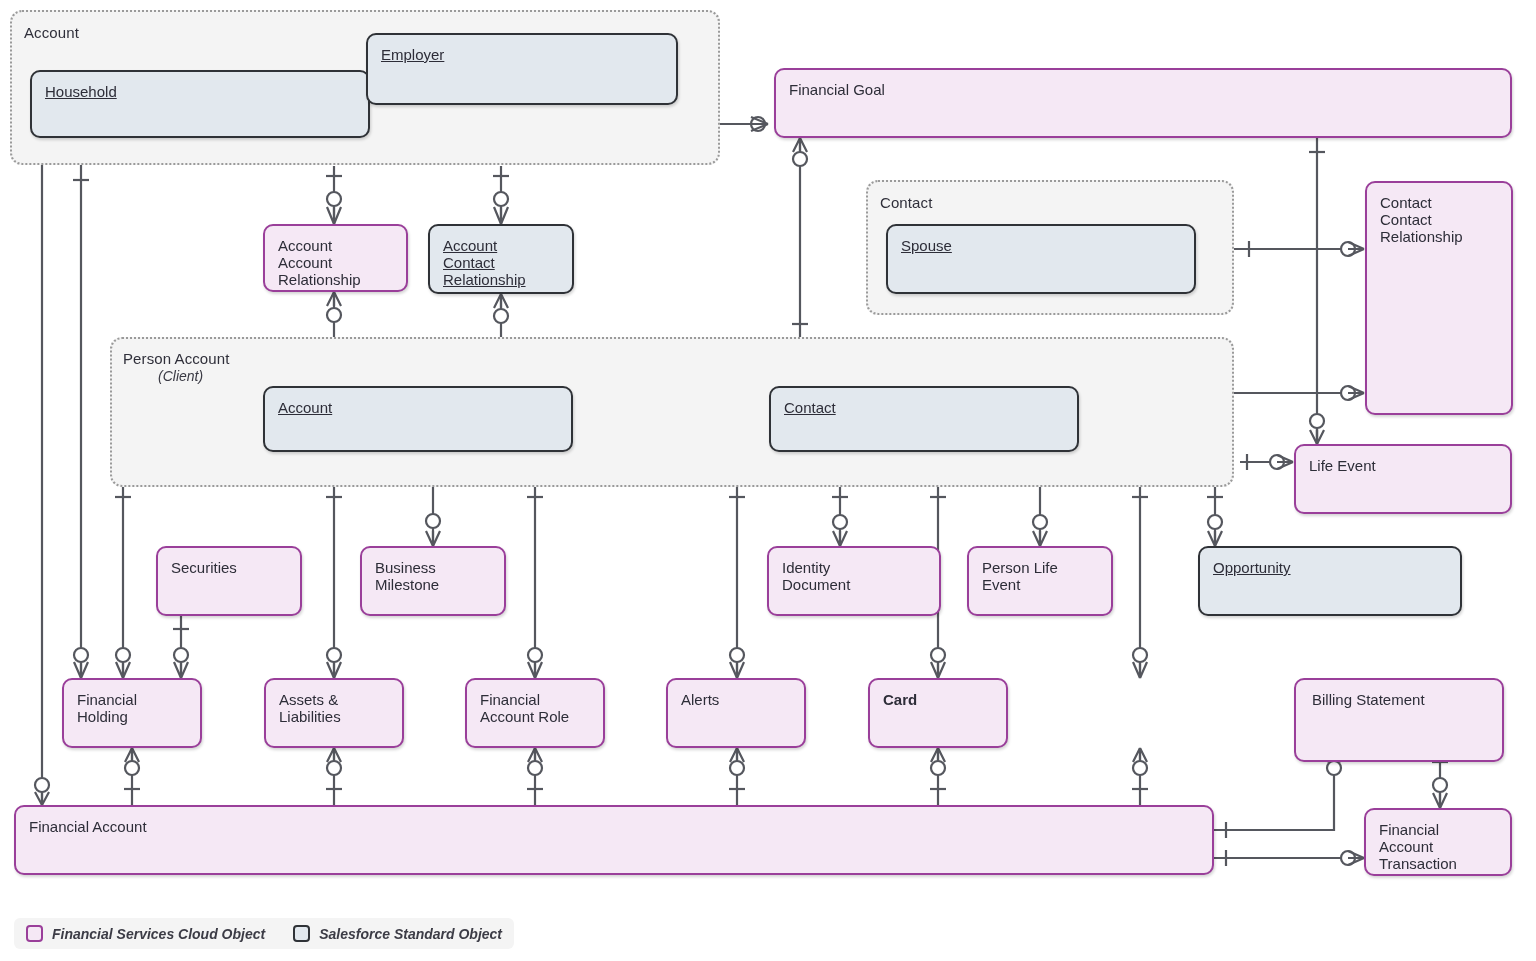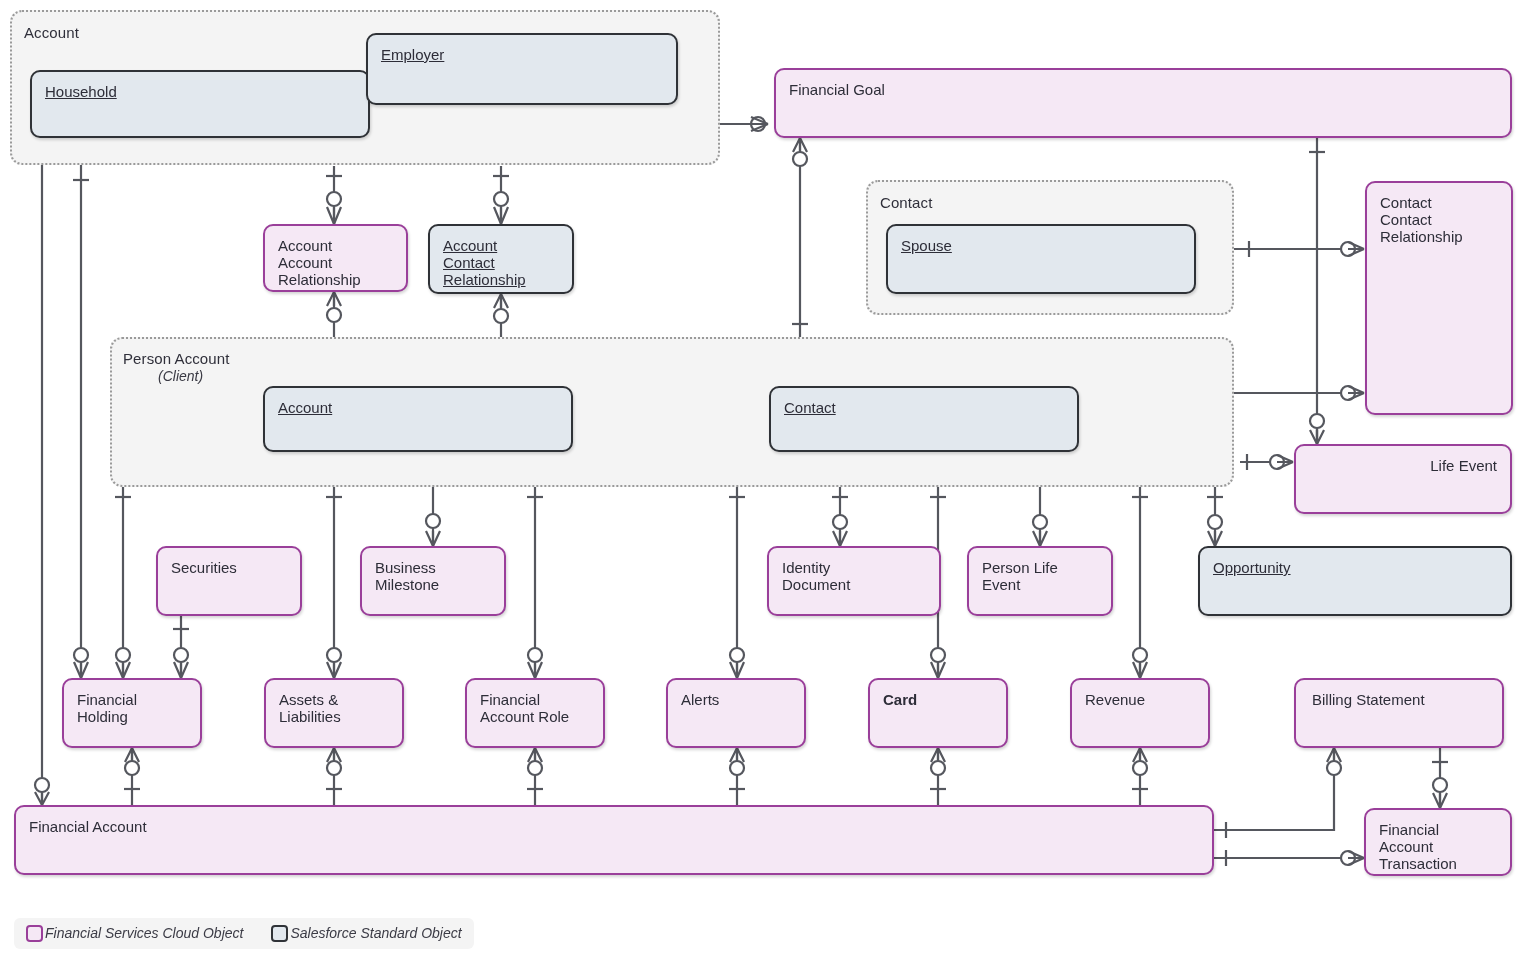--- a/index.html
+++ b/index.html
@@ -63,21 +63,21 @@
     padding:7px 12px;
     font-size:14px;
     font-style:italic;
     color:#3c3c46;
   }
   .legend .sw{
     width:17px;height:17px;border-radius:4px;display:inline-block;box-sizing:border-box;
   }
   .legend .sw.fsc{background:#f5e8f5;border:2px solid #9a3f9a;}
   .legend .sw.std{background:#e2e8ee;border:2px solid #2f3237;}
-  .legend .li{display:flex;align-items:flex-start;gap:2px;}
+  .legend .li{display:flex;align-items:flex-end;gap:9px;font-weight:bold;}
   .legend .gap{width:10px;}
 </style>
 </head>
 <body>
 
 <div id="stage">
 
   <svg id="wires" viewBox="0 0 1536 961">
     <defs>
       <g id="sym"></g>
@@ -281,23 +281,23 @@
   <div class="node std" style="left:886px;top:224px;width:310px;height:70px;">Spouse</div>
 
   <div class="node fsc" style="left:1365px;top:181px;width:148px;height:234px;">Contact
 Contact
 Relationship</div>
 
   <div class="node std" style="left:263px;top:386px;width:310px;height:66px;">Account</div>
 
   <div class="node std" style="left:769px;top:386px;width:310px;height:66px;">Contact</div>
 
-  <div class="node fsc" style="left:1294px;top:444px;width:218px;height:70px;text-align:right;">Life Event</div>
-
-  <div class="node std" style="left:1198px;top:546px;width:314px;height:70px;">Opportunity</div>
+  <div class="node fsc" style="left:1294px;top:444px;width:218px;height:70px;">Life Event</div>
+
+  <div class="node std" style="left:1198px;top:546px;width:264px;height:70px;">Opportunity</div>
 
   <div class="node fsc" style="left:156px;top:546px;width:146px;height:70px;">Securities</div>
 
   <div class="node fsc" style="left:360px;top:546px;width:146px;height:70px;">Business
 Milestone</div>
 
   <div class="node fsc" style="left:767px;top:546px;width:174px;height:70px;">Identity
 Document</div>
 
   <div class="node fsc" style="left:967px;top:546px;width:146px;height:70px;">Person Life
@@ -309,23 +309,22 @@
   <div class="node fsc" style="left:264px;top:678px;width:140px;height:70px;">Assets &amp;
 Liabilities</div>
 
   <div class="node fsc" style="left:465px;top:678px;width:140px;height:70px;">Financial
 Account Role</div>
 
   <div class="node fsc" style="left:666px;top:678px;width:140px;height:70px;">Alerts</div>
 
   <div class="node fsc" style="left:868px;top:678px;width:140px;height:70px;font-weight:bold;">Card</div>
 
-  <div class="node fsc" style="left:1070px;top:678px;width:140px;height:70px;">Revenue</div>
-
-  <div class="node fsc" style="left:1294px;top:678px;width:210px;height:70px;padding-left:16px;">Billing Statement</div>
+
+  <div class="node fsc" style="left:1294px;top:678px;width:210px;height:84px;padding-left:16px;">Billing Statement</div>
 
   <div class="node fsc" style="left:14px;top:805px;width:1200px;height:70px;">Financial Account</div>
 
   <div class="node fsc" style="left:1364px;top:808px;width:148px;height:68px;">Financial
 Account
 Transaction</div>
 
   <div class="legend" style="left:14px;top:918px;">
     <span class="li">
       <span class="sw fsc"></span>

